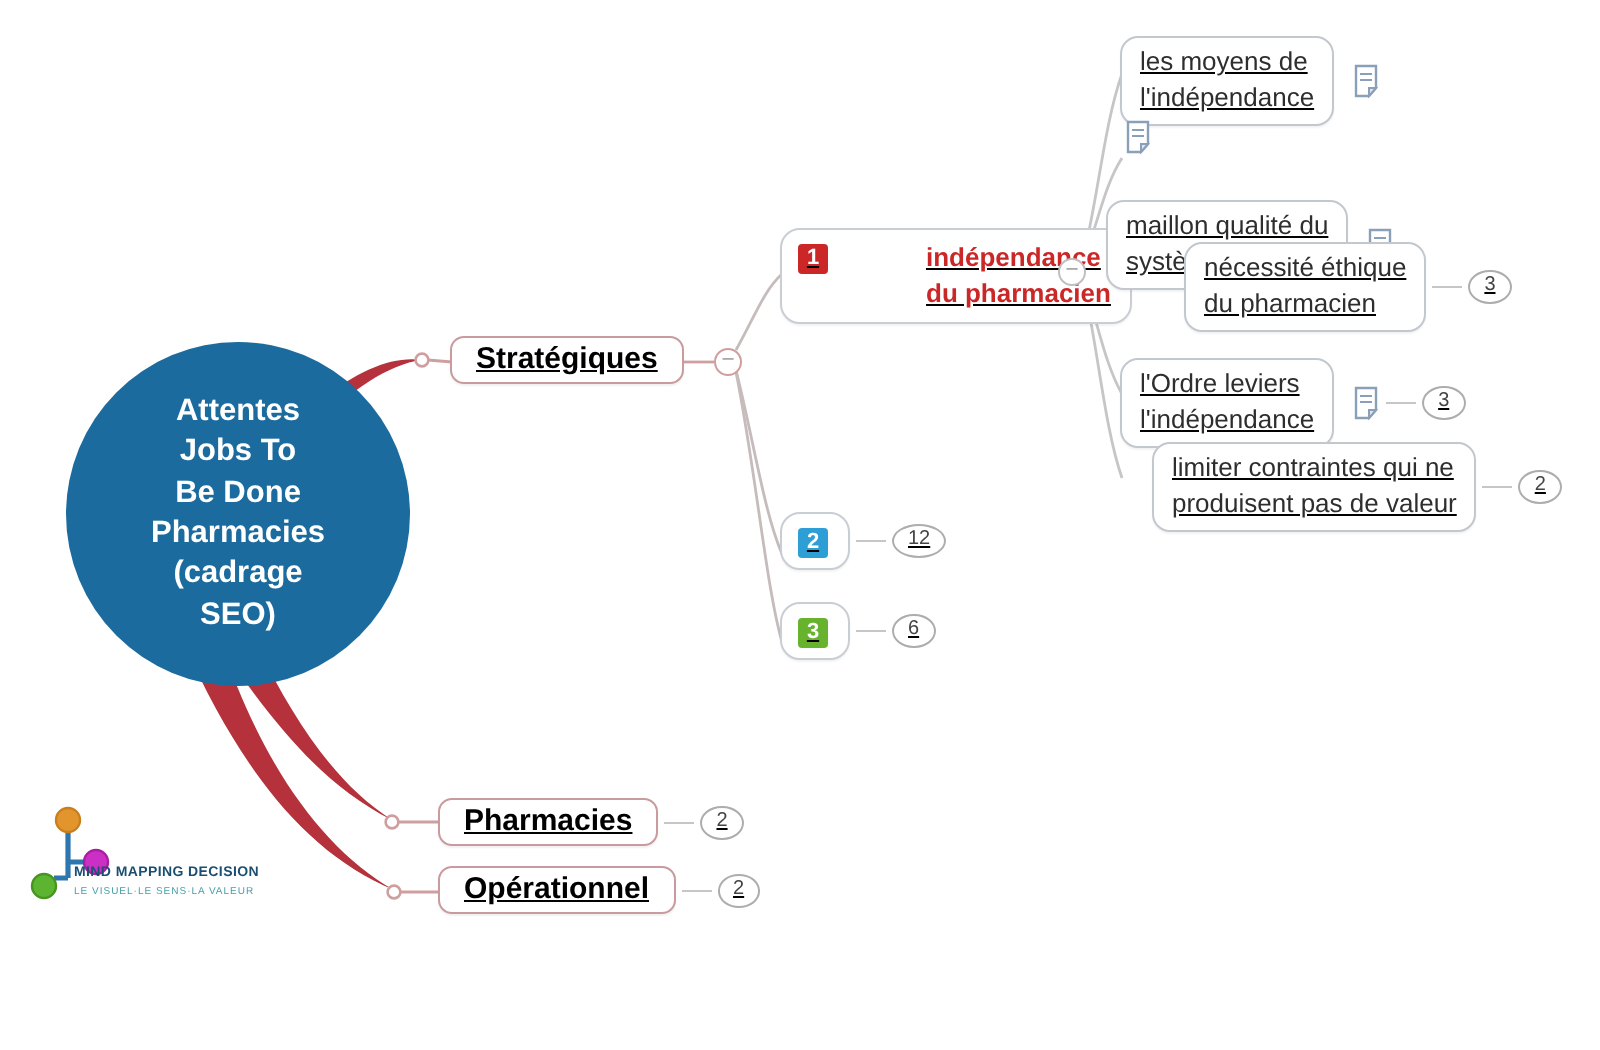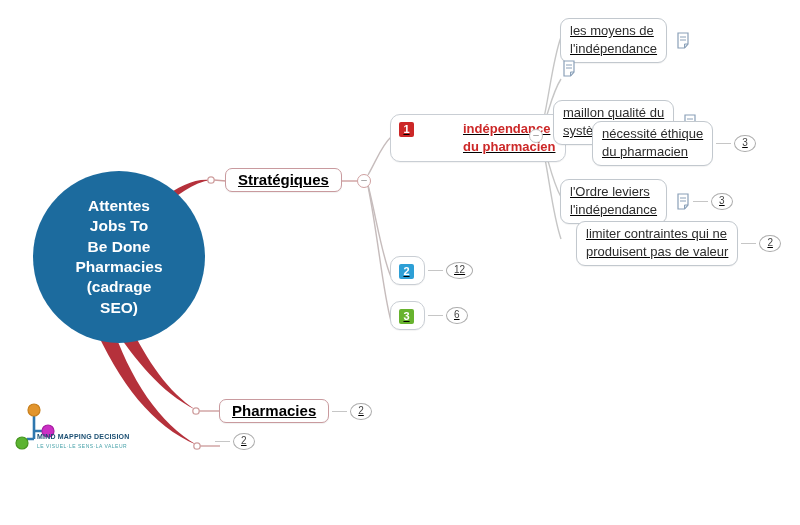--- a/index.html
+++ b/index.html
@@ -110,20 +110,21 @@
 </div>
 <div class="minus minus-strat">–</div>
 
 <div class="row" style="left:219px;top:399px;">
   <div class="mainbox">Pharmacies</div>
   <div class="stub"></div>
   <div class="count">2</div>
 </div>
 
 <div class="row" style="left:219px;top:433px;">
+  <div class="mainbox">Opérationnel</div>
   <div class="stub"></div>
   <div class="count">2</div>
 </div>
 
 <div class="row" style="left:390px;top:114px;">
   <div class="subbox">
     <span class="numbadge" style="background:var(--subtopic1_accent,#cc2727);">1</span>
     <span class="subtext accent1">indépendance
 du pharmacien</span>
   </div>

